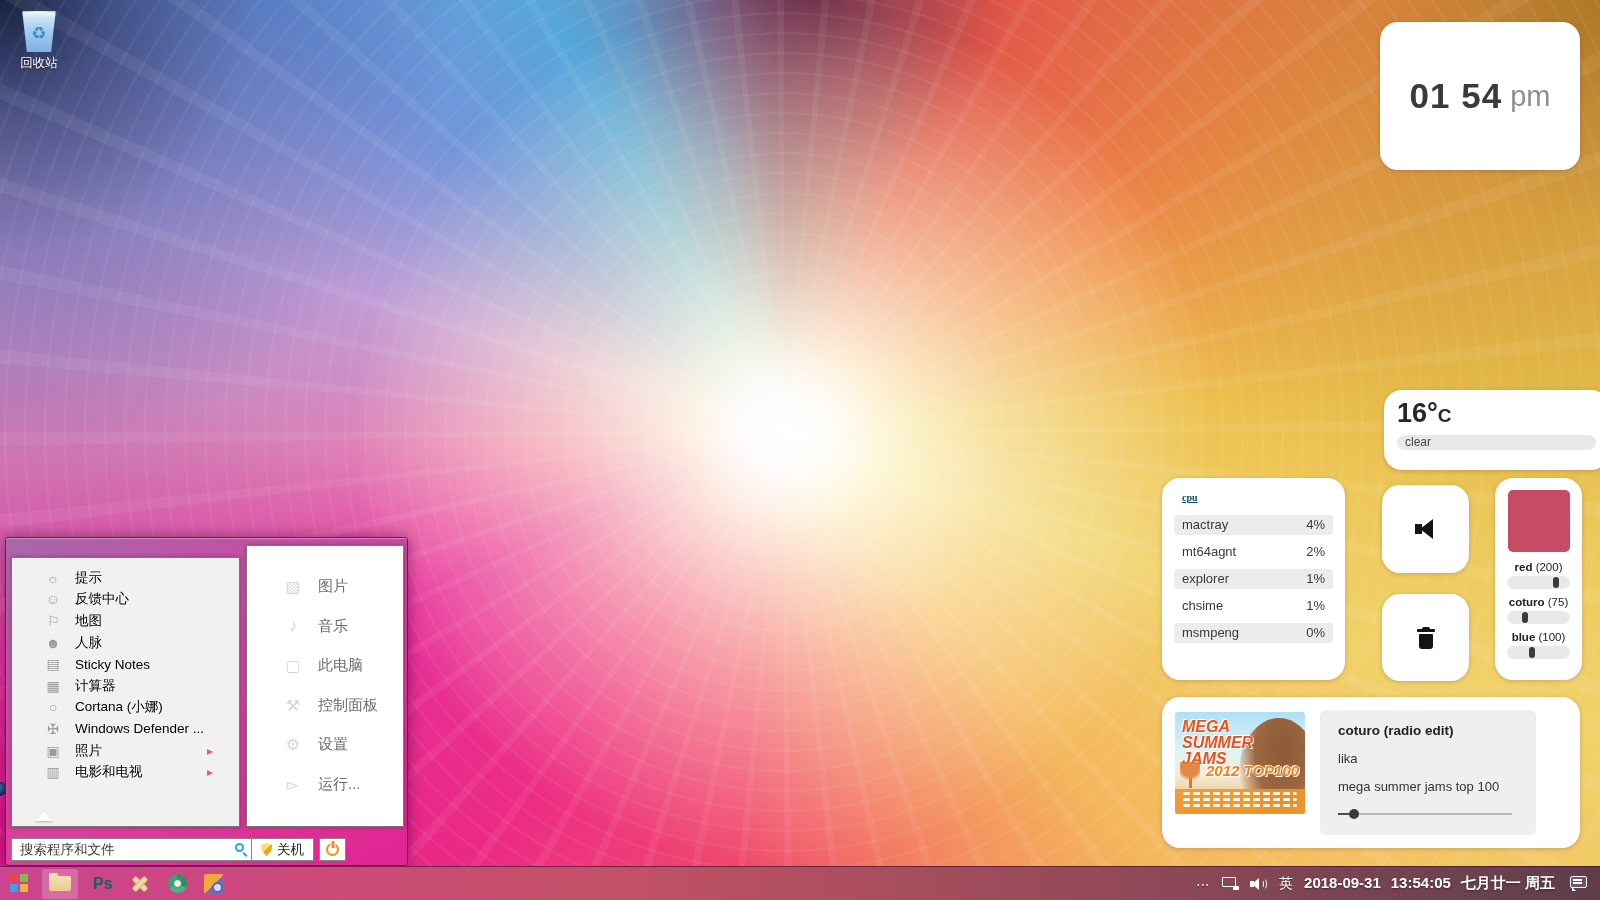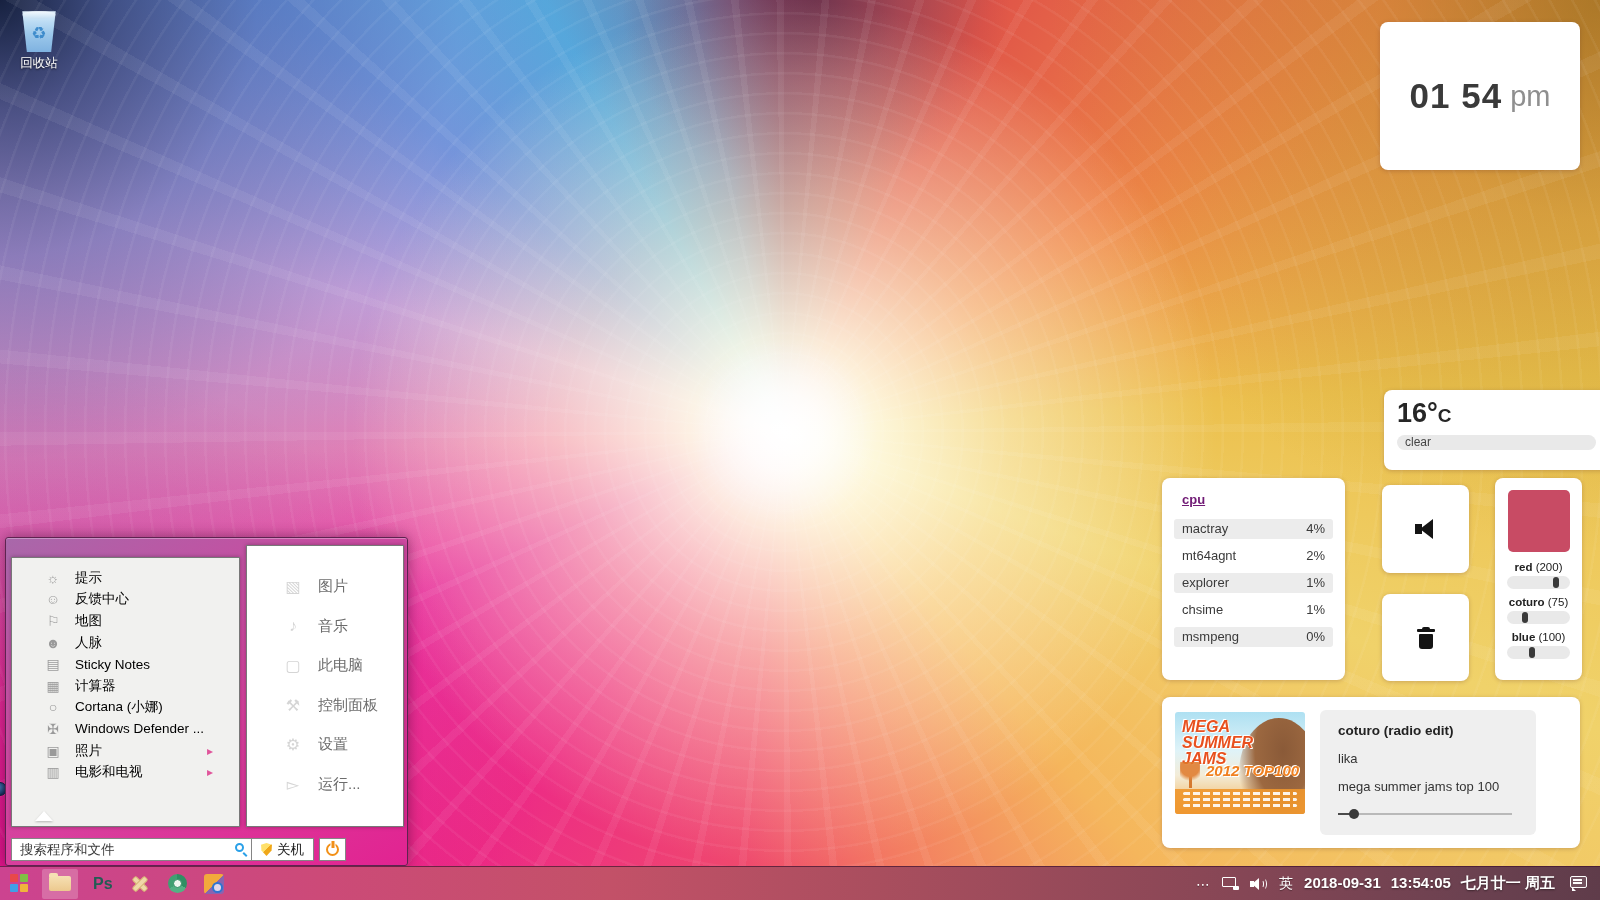--- a/index.html
+++ b/index.html
@@ -39,35 +39,35 @@
     clip-path:polygon(6% 3%,94% 3%,82% 100%,18% 100%); border-radius:4px; }
   .bin::before { content:''; position:absolute; top:1px; left:6%; right:6%; height:8px;
     background:linear-gradient(#f6fbff,#c4def2); border-radius:50%; }
   .bin .recycle-glyph { position:absolute; left:0; right:0; top:13px; font-size:17px; color:#3f8ccc; }
   .bin-label { margin-top:3px; color:#fff; font-size:12.5px; text-shadow:0 1px 2px rgba(0,0,0,.75); }
 
   .edge-icon { position:absolute; left:-7px; top:782px; width:14px; height:14px; border-radius:50%;
     background:radial-gradient(circle at 35% 35%, #4a86c8, #12335e 70%); border:1px solid #0a2040; z-index:6; }
 
   
-  .card { position:absolute; background:#fff; border-radius:8px; z-index:10;
+  .card { position:absolute; background:#fff; border-radius:18px; z-index:10;
     box-shadow:0 1px 4px rgba(90,40,40,.25); }
 
   .clock-card { left:1380px; top:22px; width:200px; height:148px; display:flex; align-items:center; justify-content:center; }
   .clock-time { font-size:35px; font-weight:bold; color:#3a3a3a; letter-spacing:1px; }
   .clock-period { font-size:29px; color:#8f8f8f; margin-left:8px; }
 
   .weather-card { left:1384px; top:390px; width:225px; height:80px; padding:8px 13px; }
   .weather-temp { font-size:27px; font-weight:bold; color:#262626; }
   .weather-unit { font-size:19px; font-weight:bold; color:#262626; }
   .weather-cond { margin-top:6px; height:15px; line-height:15px; background:#e9e9e9;
     border-radius:8px; font-size:12px; color:#454545; padding:0 8px; }
 
   .cpu-card { left:1162px; top:478px; width:183px; height:202px; padding:14px 12px 0 12px; }
-  .cpu-title { font-size:13px; font-weight:bold; color:#701a75; text-decoration:underline; margin:0 0 12px 8px; }
+  .cpu-title { font-size:10px; font-weight:bold; color:#0c4a6e; text-decoration:underline; margin:0 0 12px 8px;font-family:Liberation Serif, serif; }
   .cpu-row { height:20px; line-height:20px; padding:0 8px; margin-bottom:7px;
     display:flex; justify-content:space-between; font-size:13px; color:#3a3a3a; border-radius:3px; }
   .cpu-row.alt { background:#ececec; }
 
   .speaker-card { left:1382px; top:485px; width:87px; height:88px; display:flex; align-items:center; justify-content:center; cursor:pointer; }
   .spk { position:relative; width:21px; height:20px; }
   .spk-box { position:absolute; left:0; top:5px; width:7px; height:10px; background:#141414; }
   .spk-cone { position:absolute; left:5px; top:0; width:0; height:0;
     border-right:13px solid #141414; border-top:10px solid transparent; border-bottom:10px solid transparent; }
 

